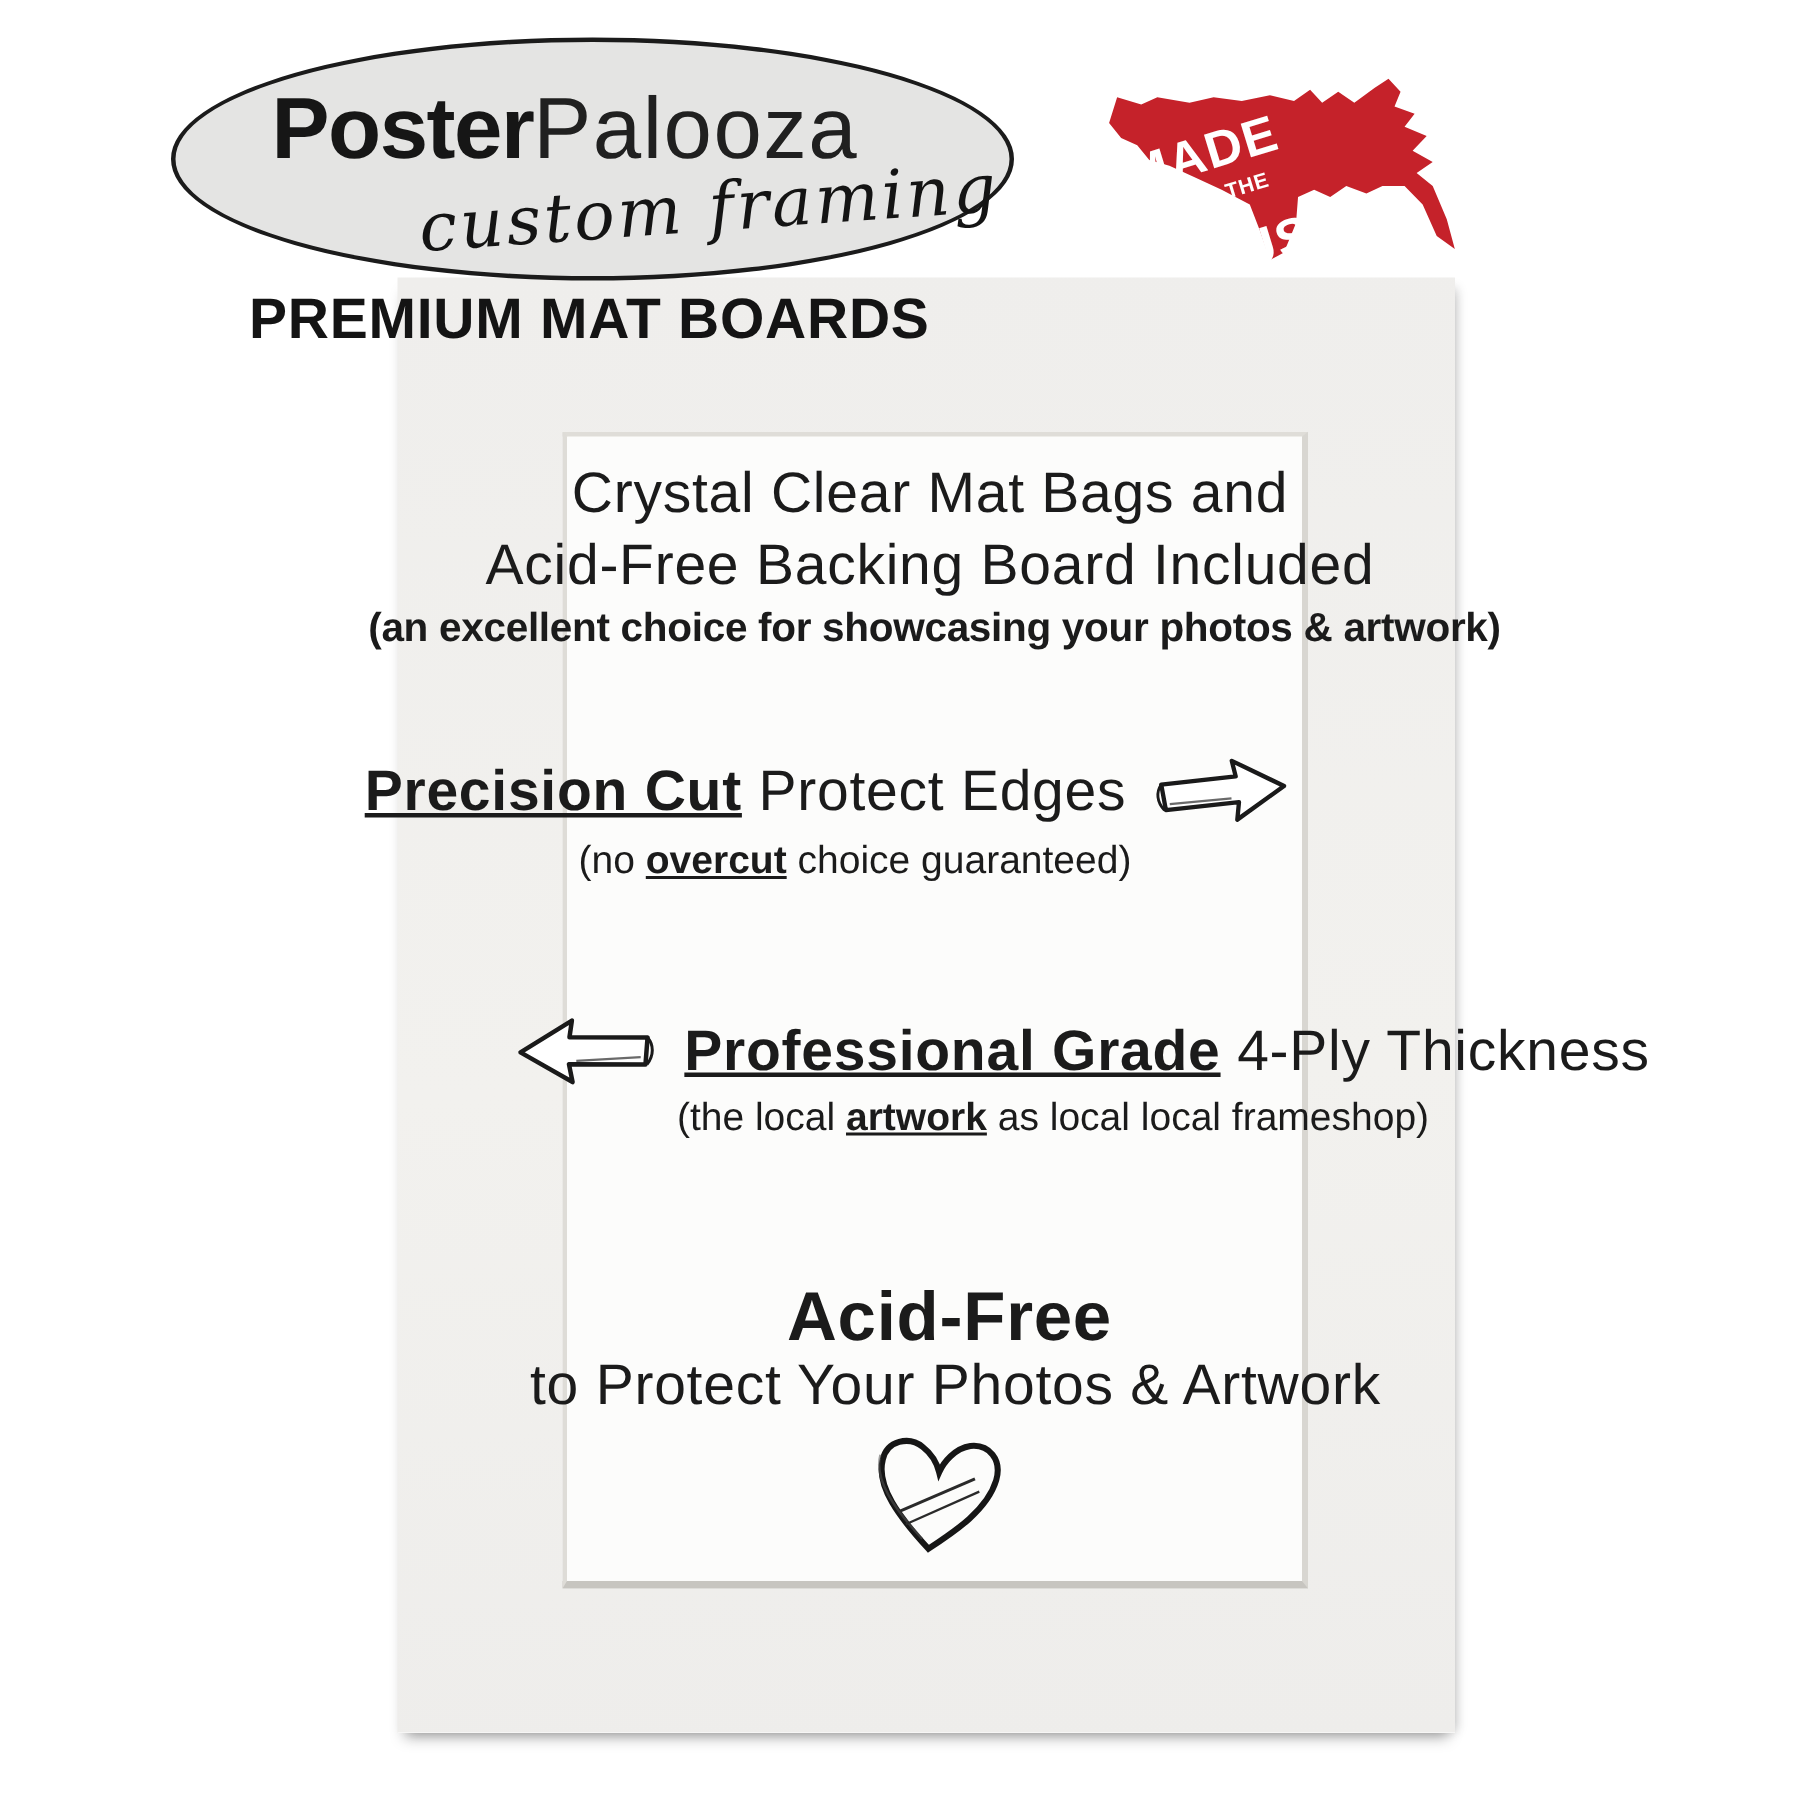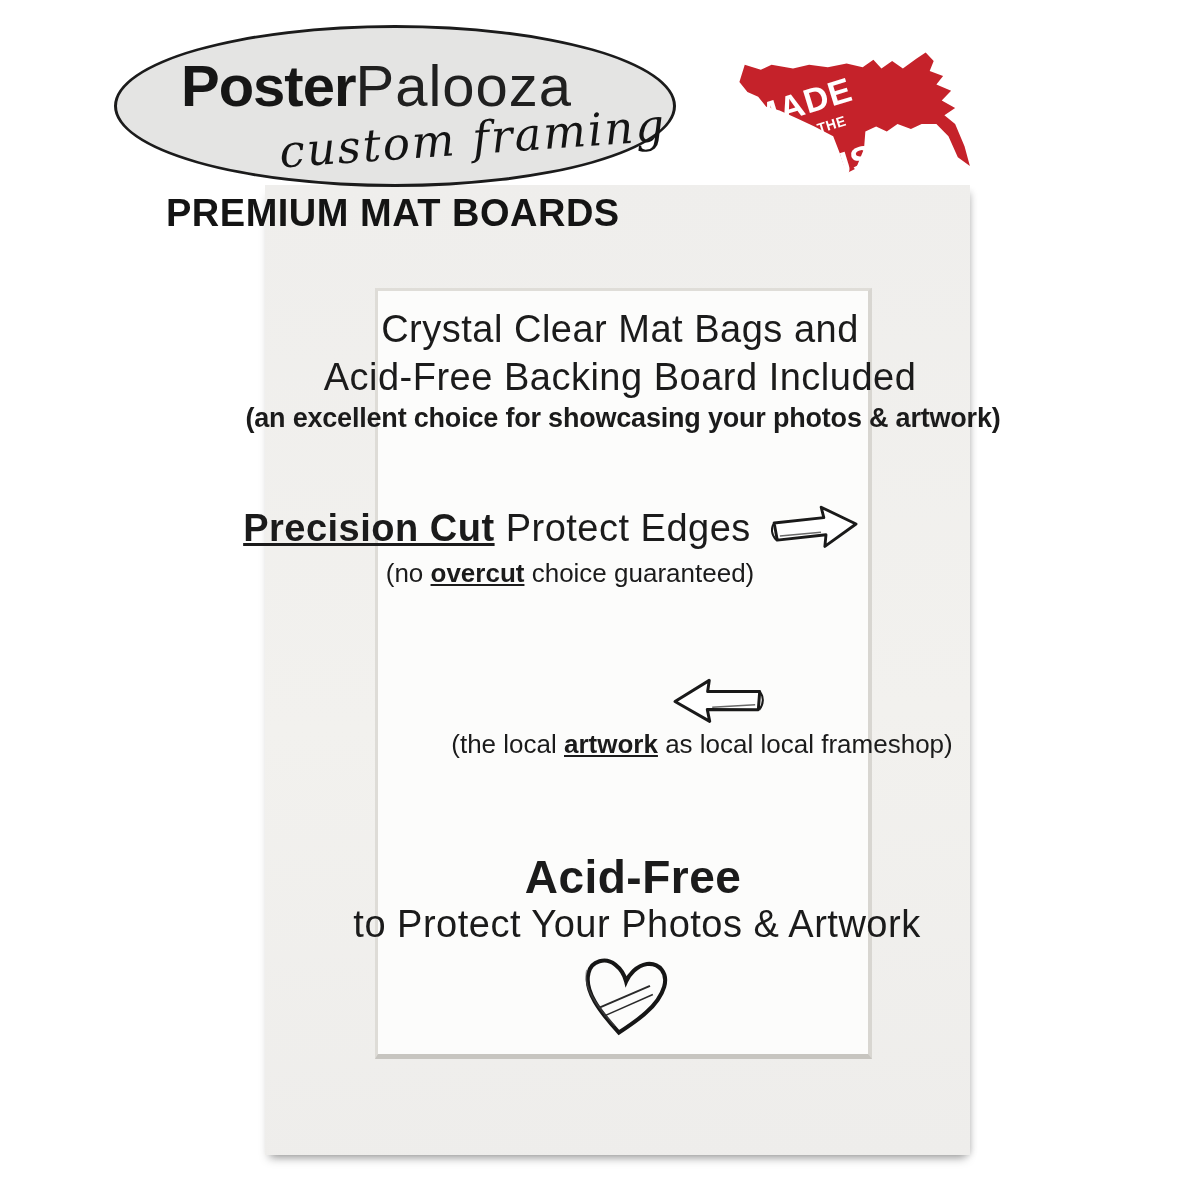--- a/index.html
+++ b/index.html
@@ -114,20 +114,21 @@
     </svg>
   </div>
   <div class="line t-note overcut"><span>(no </span><span class="b">overcut</span><span> choice guaranteed)</span></div>
 
   <div class="row grade">
     <svg class="arrow-svg" width="104" height="50" viewBox="0 0 100 50" style="transform:rotate(-2deg)">
       <path d="M90,17 L38,15 L40,4 L5,24 L39,45 L37,33 L88,35 Z" fill="#ffffff" stroke="#1a1a1a" stroke-width="3" stroke-linejoin="round"></path>
       <path d="M90,17 C94,22 94,29 89,35" fill="none" stroke="#1a1a1a" stroke-width="2"></path>
       <path d="M42,31 L85,30" fill="none" stroke="#1a1a1a" stroke-width="1.6" opacity=".65"></path>
     </svg>
+    <span class="t-big"><span class="b">Professional Grade</span><span> 4-Ply Thickness</span></span>
   </div>
   <div class="line t-note gradenote"><span>(the local </span><span class="b">artwork</span><span> as local local frameshop)</span></div>
 
   <div class="line acidtitle">Acid-Free</div>
   <div class="line acidsub">to Protect Your Photos &amp; Artwork</div>
 
   <svg class="heart" width="102" height="96" viewBox="0 0 100 95">
     <g transform="rotate(8 50 48)">
       <path d="M50,84 C28,66 10,48 12,30 C13,17 27,12 37,18 C44,22 48,28 50,33 C52,26 58,16 68,13 C80,10 90,19 88,33 C85,53 66,70 50,84 Z" fill="none" stroke="#161616" stroke-width="4" stroke-linecap="round"></path>
       <path d="M48,80 C27,63 11,46 13,29" fill="none" stroke="#555555" stroke-width="1.6" opacity=".55" transform="translate(-3,-2)"></path>

